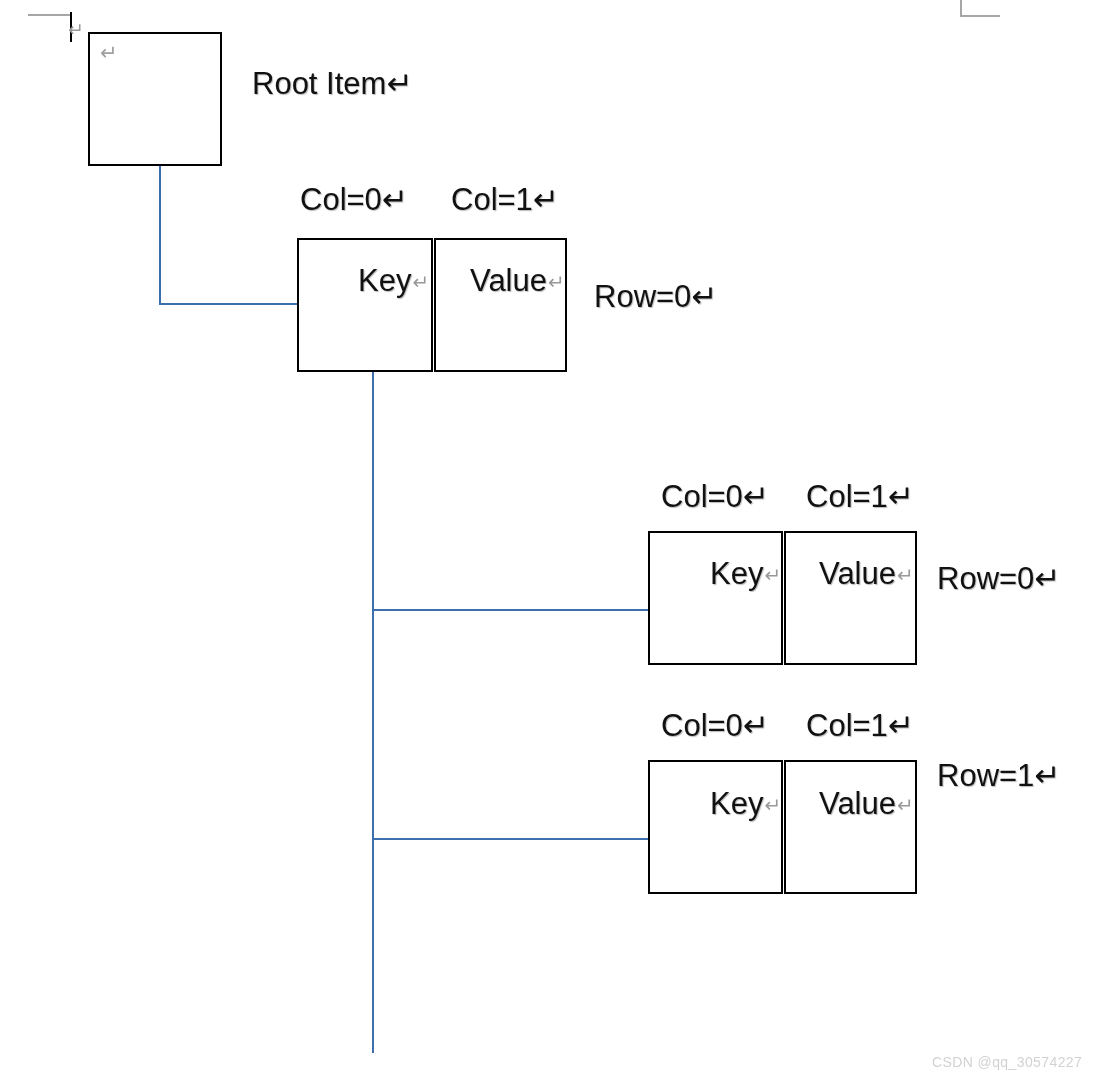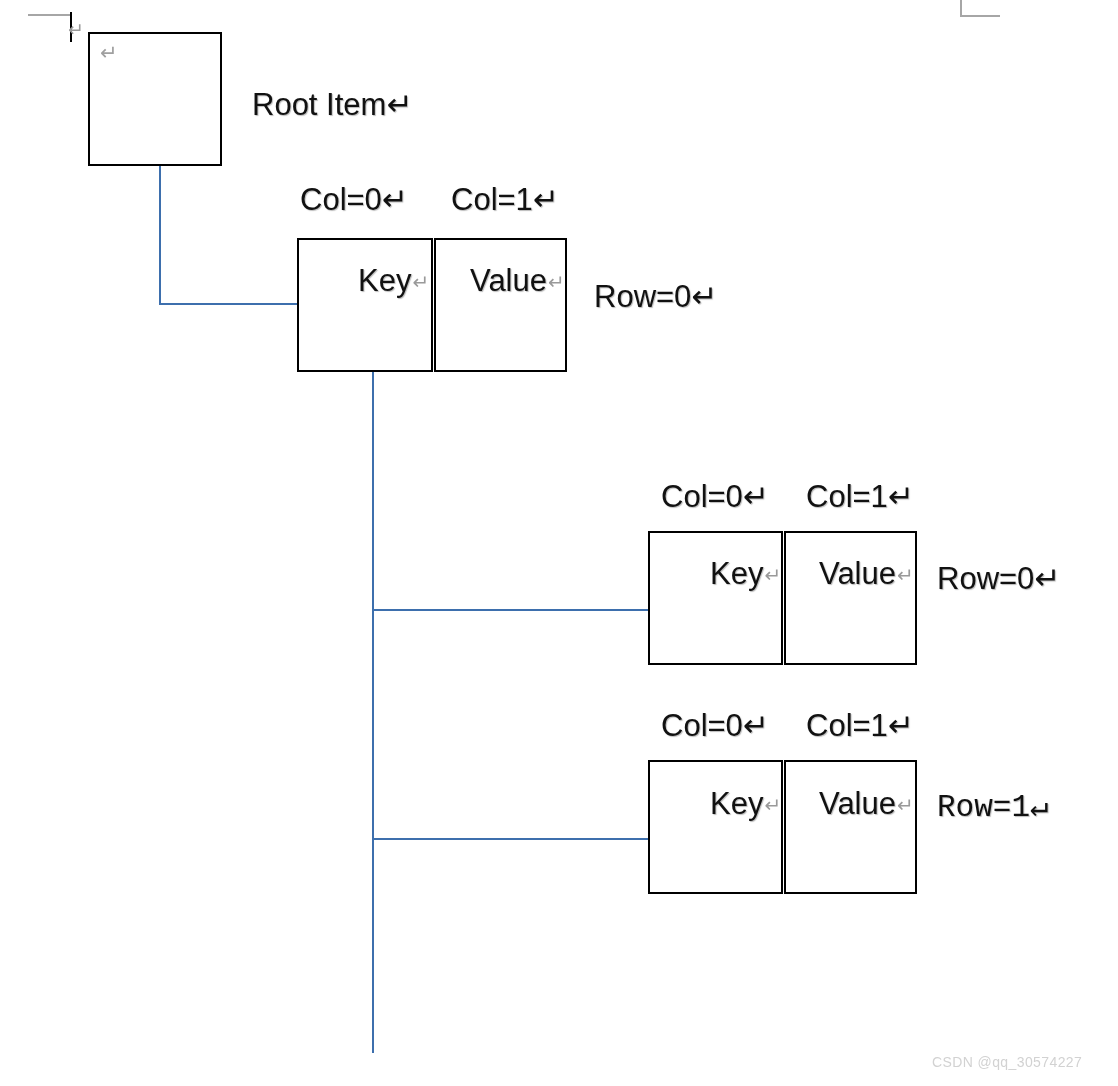--- a/index.html
+++ b/index.html
@@ -102,30 +102,30 @@
 
   
   .label {
     position: absolute;
     font-size: 31px;
     color: #111111;
     white-space: nowrap;
     text-shadow: 1px 1px 1px rgba(130,130,130,0.55);
     line-height: 1;
   }
-  .l-root     { left: 252px; top: 89px;  }
+  .l-root     { left: 252px; top: 68px;  }
   .l-l1-col0  { left: 300px; top: 184px; }
   .l-l1-col1  { left: 451px; top: 184px; }
   .l-l1-row0  { left: 594px; top: 281px; }
   .l-l2a-col0 { left: 661px; top: 481px; }
   .l-l2a-col1 { left: 806px; top: 481px; }
   .l-l2a-row0 { left: 937px; top: 563px; }
   .l-l2b-col0 { left: 661px; top: 710px; }
   .l-l2b-col1 { left: 806px; top: 710px; }
-  .l-l2b-row1 { left: 937px; top: 792px; font-family: Liberation Mono, monospace; }
+  .l-l2b-row1 { left: 937px; top: 760px; }
 
   
   .conn {
     position: absolute;
     background: #3d6fad;
   }
   .conn-v { width: 2px; }
   .conn-h { height: 2px; }
 
   

